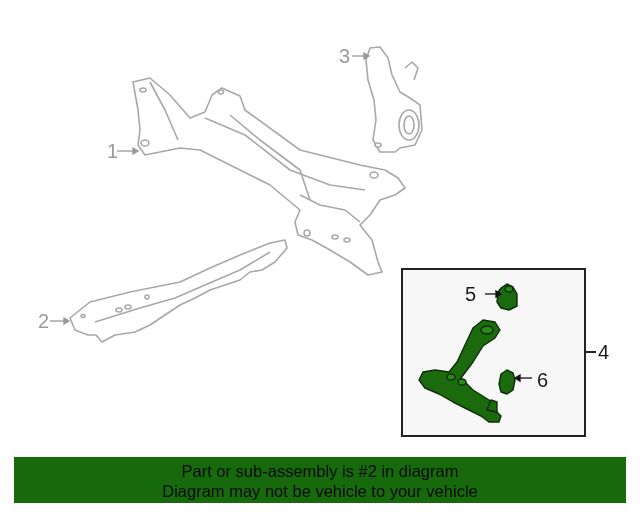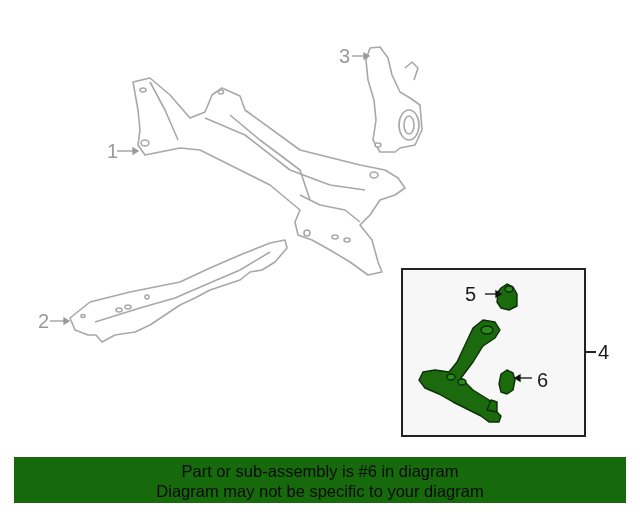--- a/index.html
+++ b/index.html
@@ -83,15 +83,15 @@
     </svg>
     <div class="callout dark" style="left:62px;top:14px;">5</div>
     <div class="callout dark" style="left:134px;top:100px;">6</div>
   </div>
 
   <div style="position:absolute;left:586px;top:351px;width:10px;height:2px;background:#222;"></div>
   <div class="callout dark" style="left:598px;top:342px;">4</div>
 </div>
 
 <div class="banner">
-  <div>Part or sub-assembly is #6 in diagram</div>
-  <div>Diagram may not be specific to your diagram</div>
+  <div>Part or sub-assembly is #2 in diagram</div>
+  <div>Diagram may not be vehicle to your vehicle</div>
 </div>
 
 </body></html>

